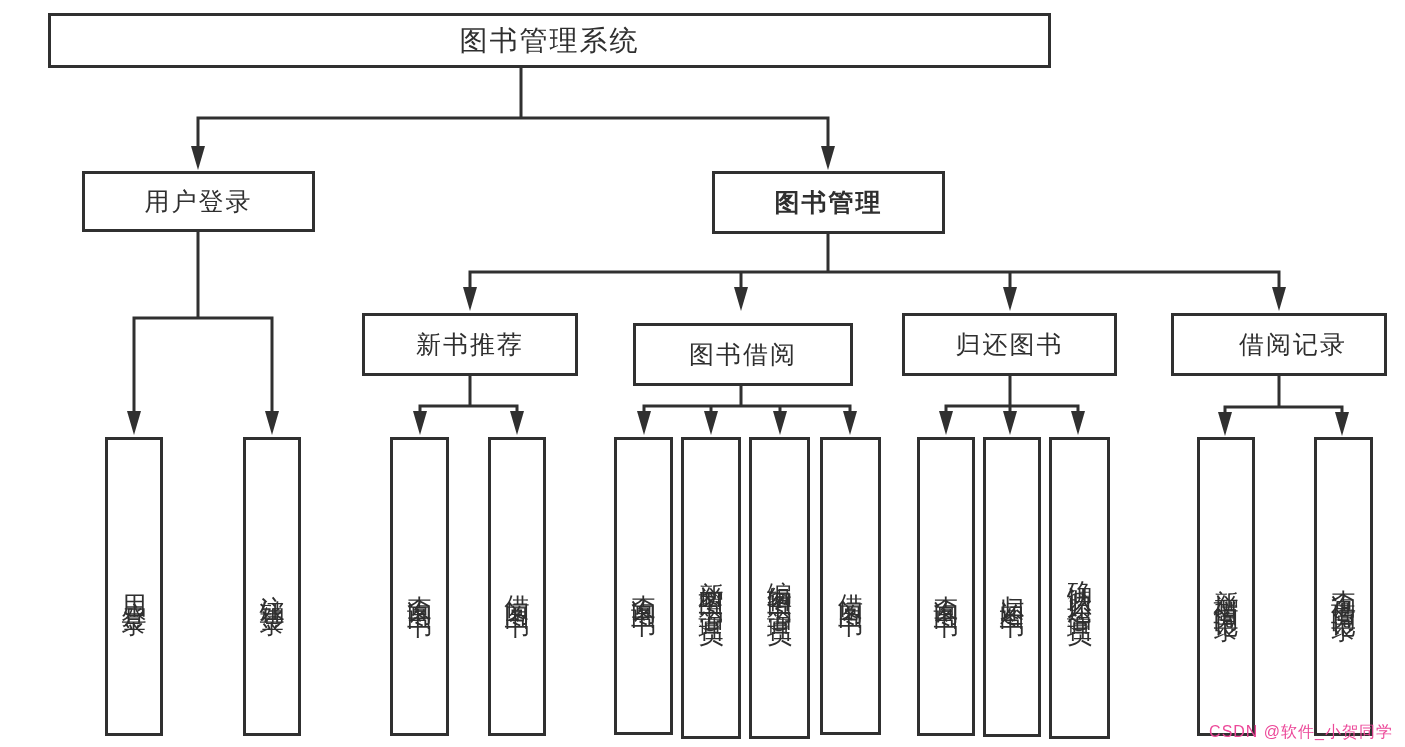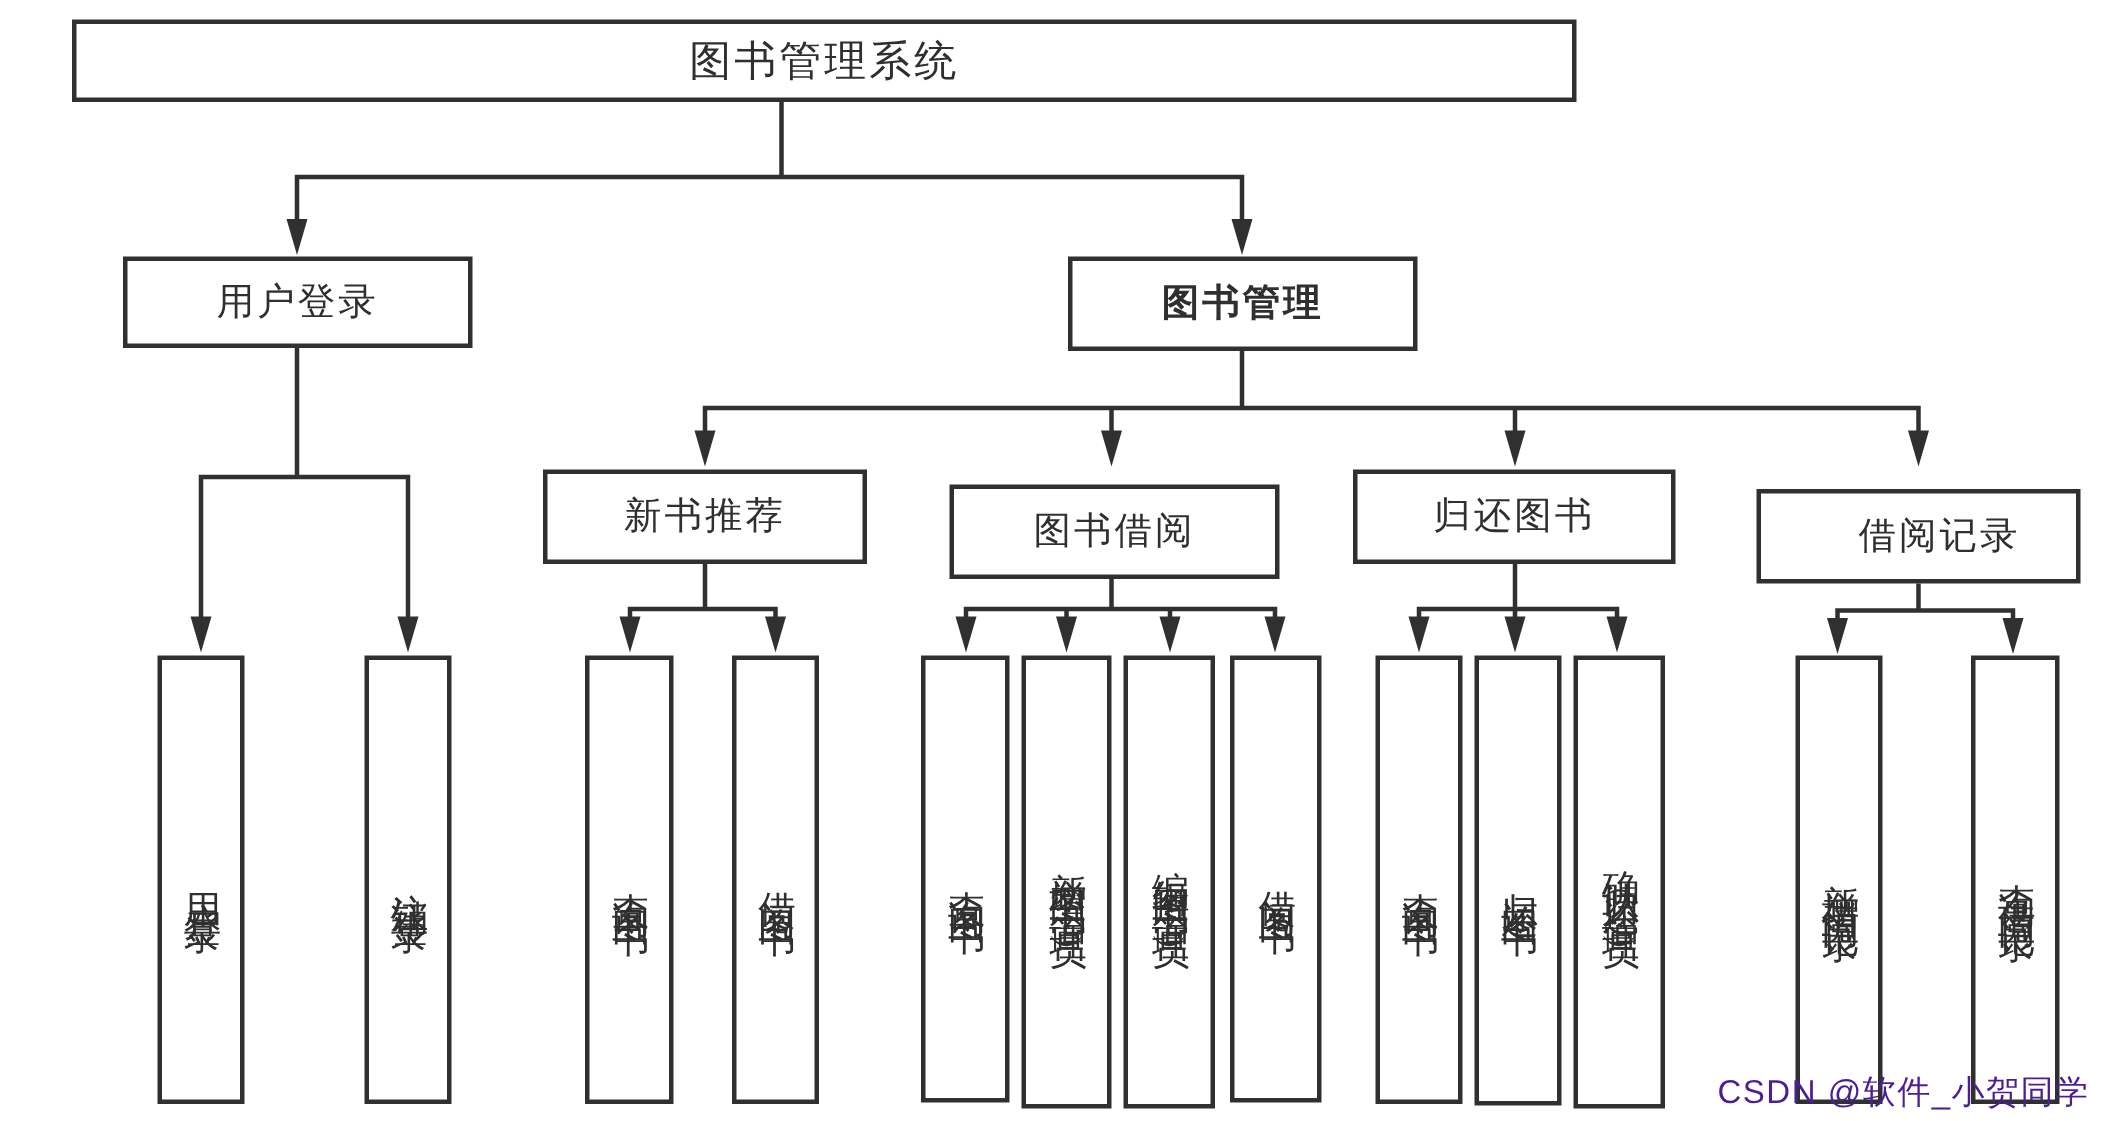--- a/index.html
+++ b/index.html
@@ -37,22 +37,22 @@
     writing-mode:vertical-rl;
     text-orientation:mixed;
     font-size:25px;
     letter-spacing:6px;
     line-height:1;
     white-space:nowrap;
   }
   .watermark {
     position:absolute;
     right:12px; bottom:4px;
-    font-size:22px;
-    color:#4c1d95;
+    font-size:16px;
+    color:#ec4899;
     letter-spacing:1px;
     white-space:nowrap;
   }
 </style>
 </head>
 <body>
 
 <div class="canvas">
 
   <svg class="connectors" width="1405" height="747" viewBox="0 0 1405 747">
@@ -118,21 +118,21 @@
 
   <div class="node" style="left:362px; top:313px; width:216px; height:63px;">
     <span class="hlabel">新书推荐</span>
   </div>
   <div class="node" style="left:633px; top:323px; width:220px; height:63px;">
     <span class="hlabel">图书借阅</span>
   </div>
   <div class="node" style="left:902px; top:313px; width:215px; height:63px;">
     <span class="hlabel">归还图书</span>
   </div>
-  <div class="node" style="left:1171px; top:326px; width:216px; height:63px;padding-left:28px;">
+  <div class="node" style="left:1171px; top:313px; width:216px; height:63px;padding-left:28px;">
     <span class="hlabel">借阅记录</span>
   </div>
 
   <div class="node" style="left:105px; top:437px; width:58px; height:299px;">
     <span class="vlabel">用户登录</span>
   </div>
   <div class="node" style="left:243px; top:437px; width:58px; height:299px;">
     <span class="vlabel">注销登录</span>
   </div>
 

